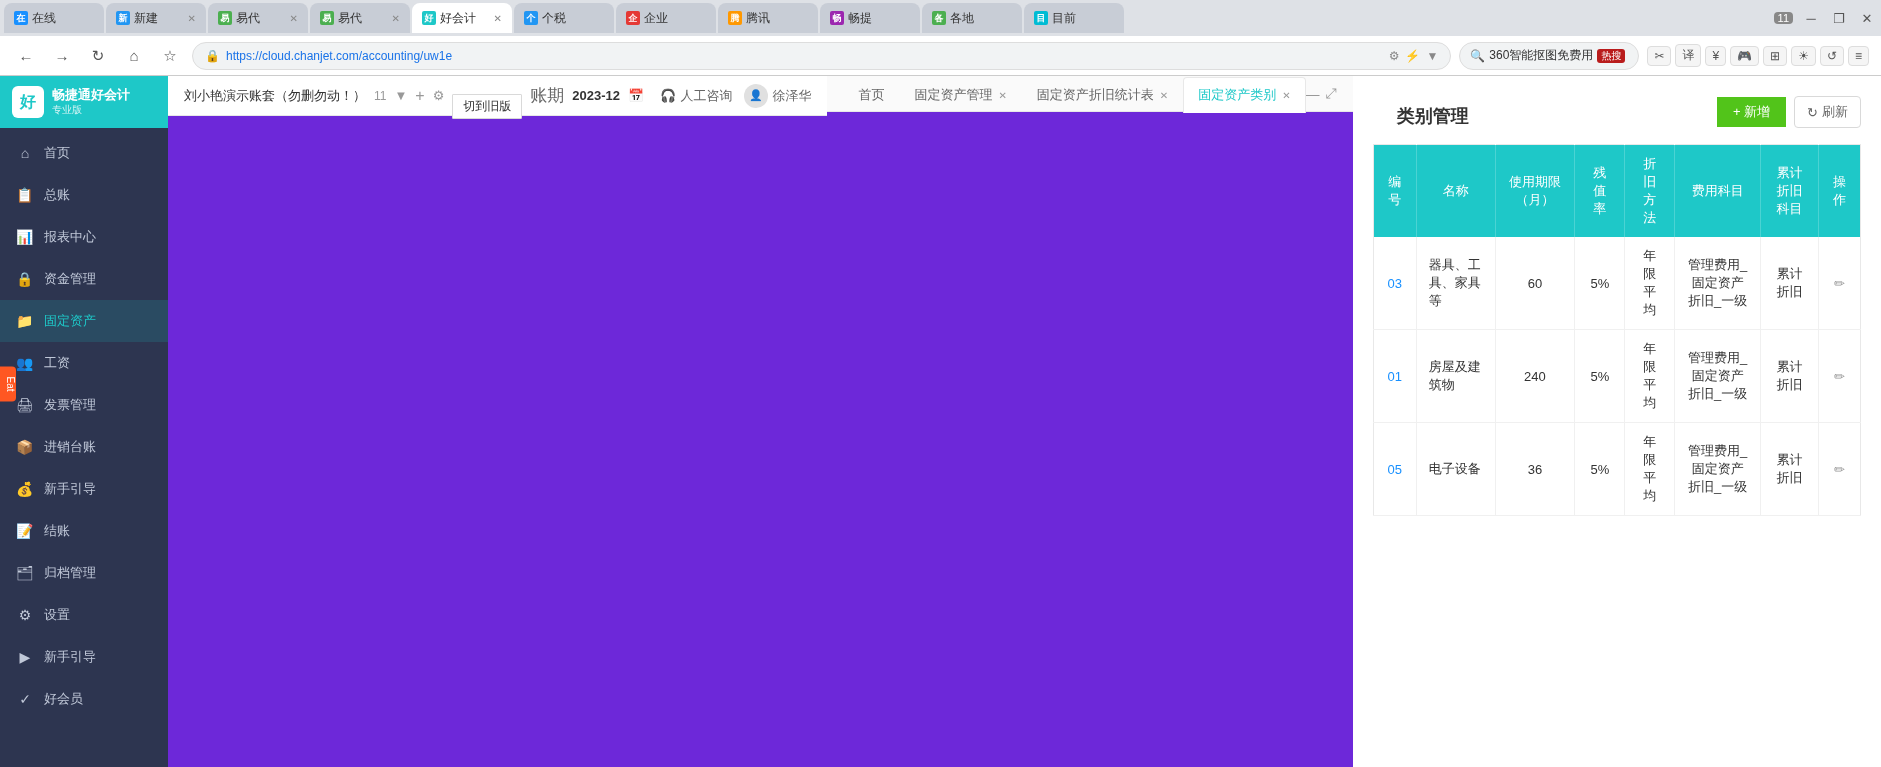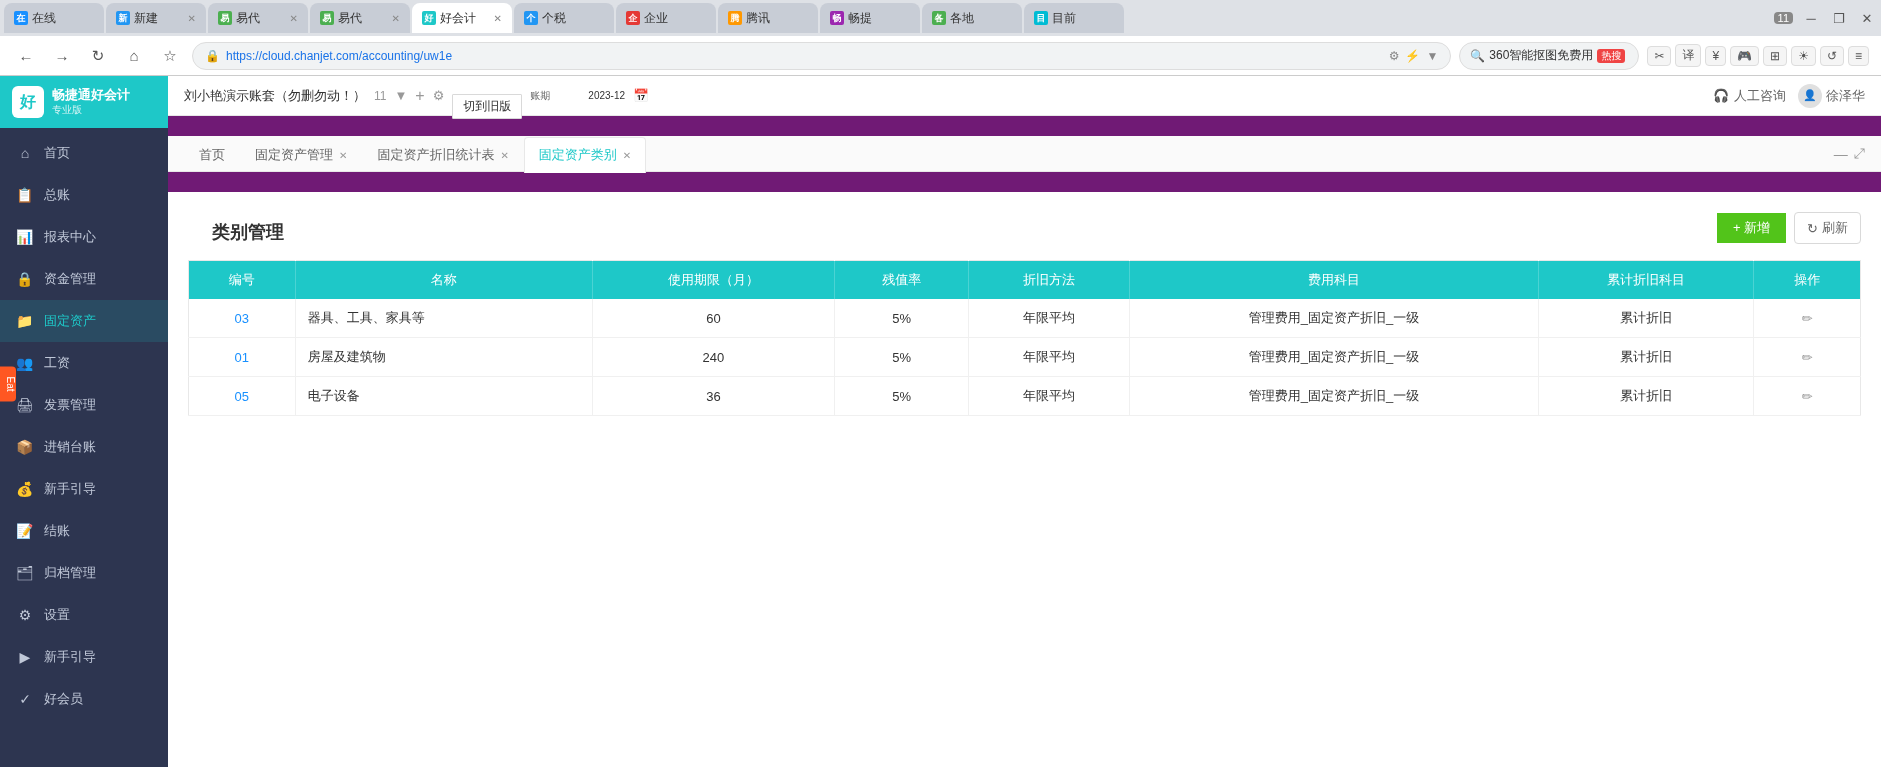--- a/index.html
+++ b/index.html
@@ -16,46 +16,46 @@
     .tab-count { background: #888; color: #fff; border-radius: 4px; padding: 0 4px; font-size: 11px; }
     .tab-bar-right { margin-left: auto; display: flex; align-items: center; gap: 8px; }
     .win-btn { width: 20px; height: 20px; display: flex; align-items: center; justify-content: center; font-size: 13px; cursor: pointer; color: #555; }
 
     .address-bar { display: flex; align-items: center; background: #fff; height: 40px; padding: 0 12px; gap: 8px; border-bottom: 1px solid #ccc; }
     .nav-btn { width: 28px; height: 28px; display: flex; align-items: center; justify-content: center; color: #555; cursor: pointer; font-size: 15px; border-radius: 50%; }
     .url-box { flex: 1; background: #f1f3f4; border: 1px solid #ddd; border-radius: 20px; height: 28px; display: flex; align-items: center; padding: 0 12px; gap: 6px; color: #1a73e8; font-size: 12px; }
     .url-icon { color: #4caf50; font-size: 12px; }
     .url-text { overflow: hidden; text-overflow: ellipsis; white-space: nowrap; }
     .search-box { display: flex; align-items: center; background: #f1f3f4; border: 1px solid #ddd; border-radius: 20px; height: 28px; padding: 0 10px; gap: 4px; font-size: 12px; color: #333; min-width: 180px; }
-    .hot-tag { background: #ef4444; color: #fff; border-radius: 3px; padding: 0 4px; font-size: 10px; }
+    .hot-tag { background: #b91c1c; color: #fff; border-radius: 3px; padding: 0 4px; font-size: 10px; }
     .addr-tools { display: flex; align-items: center; gap: 4px; }
     .addr-tool-btn { padding: 2px 6px; border-radius: 4px; cursor: pointer; display: flex; align-items: center; gap: 3px; font-size: 12px; color: #555; border: 1px solid #ddd; background: #f5f5f5; }
 
     
     .app-wrapper { display: flex; height: calc(767px - 76px); }
 
     
     .sidebar { width: 168px; background: #2d3550; display: flex; flex-direction: column; flex-shrink: 0; overflow-y: auto; }
     .sidebar-logo { background: #1ec8c8; padding: 10px 12px; display: flex; align-items: center; gap: 8px; }
     .logo-icon { width: 32px; height: 32px; background: #fff; border-radius: 6px; display: flex; align-items: center; justify-content: center; color: #1ec8c8; font-size: 16px; font-weight: bold; }
     .logo-text { color: #fff; font-size: 13px; font-weight: bold; line-height: 1.2; }
     .logo-sub { font-size: 10px; color: rgba(255,255,255,0.8); }
     .sidebar-menu { flex: 1; padding: 4px 0; }
     .menu-item { display: flex; align-items: center; gap: 10px; padding: 12px 16px; color: #c0c8d8; cursor: pointer; font-size: 13px; }
     .menu-item.active { background: rgba(30,200,200,0.15); color: #1ec8c8; }
     .menu-item .menu-icon { width: 18px; height: 18px; display: flex; align-items: center; justify-content: center; flex-shrink: 0; font-size: 14px; }
 
     
-    .main-content { flex: 1; display: flex; flex-direction: column; background: #701a75; overflow: hidden; gap: 20px; }
+    .main-content { flex: 1; display: flex; flex-direction: row; background: #6d28d9; overflow: hidden; }
 
     
     .app-header { background: #fff; border-bottom: 1px solid #e8e8e8; padding: 0 16px; height: 40px; display: flex; align-items: center; gap: 16px; }
     .app-header-left { display: flex; align-items: center; gap: 8px; flex: 1; }
-    .period-label { color: #666; font-size: 10px; }
-    .period-value { color: #333; font-size: 10px; font-weight: 400; margin-left: 30px; }
+    .period-label { color: #666; font-size: 17px; }
+    .period-value { color: #333; font-size: 13px; font-weight: 700; }
     .header-btn { border: 1px solid #d9d9d9; background: #fff; border-radius: 1px; padding: 3px 10px; font-size: 12px; color: #333; cursor: pointer; display: flex; align-items: center; gap: 4px; margin-top: 22px; }
     .app-header-right { display: flex; align-items: center; gap: 12px; color: #666; font-size: 13px; }
     .user-info { display: flex; align-items: center; gap: 4px; cursor: pointer; color: #666; }
     .username-badge { width: 24px; height: 24px; border-radius: 50%; background: #e0e0e0; display: flex; align-items: center; justify-content: center; font-size: 11px; color: #666; }
 
     
     .content-tabs { display: flex; align-items: center; border-bottom: 1px solid #e8e8e8; background: #fafafa; padding: 0 16px; height: 36px; gap: 0; }
     .content-tab { display: flex; align-items: center; padding: 0 14px; height: 36px; font-size: 13px; color: #666; cursor: pointer; border: 1px solid transparent; border-bottom: none; gap: 6px; position: relative; top: 1px; }
     .content-tab.active { background: #fff; color: #1ec8c8; border-color: #e8e8e8; border-bottom-color: #fff; border-radius: 4px 4px 0 0; font-weight: 500; }
     .content-tab .tab-x { font-size: 10px; color: #999; cursor: pointer; }

